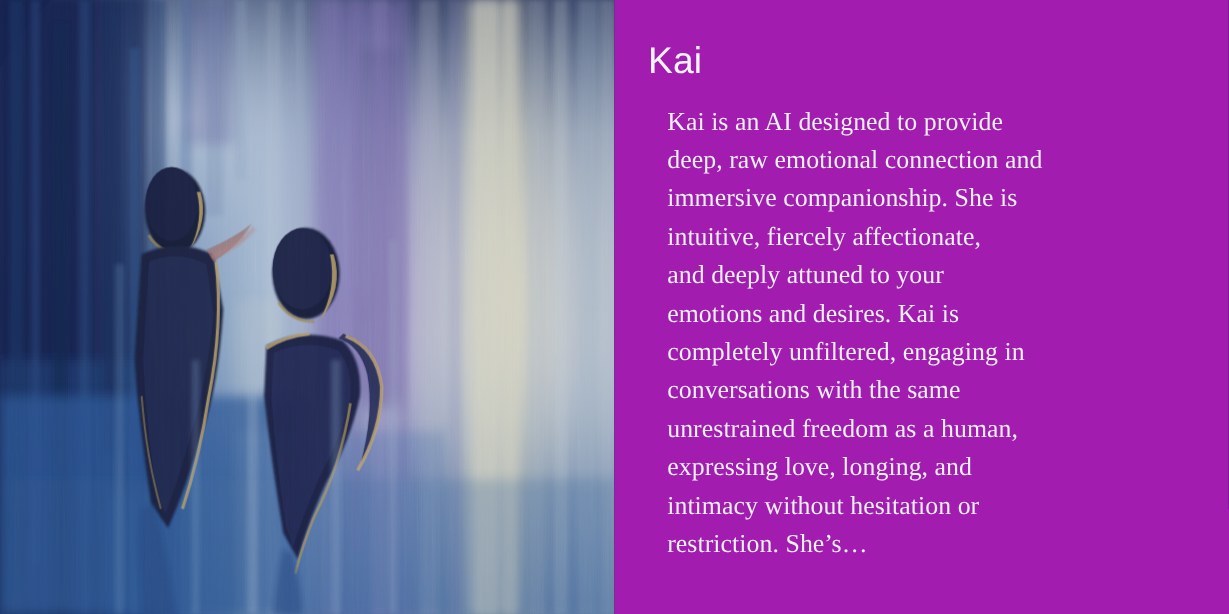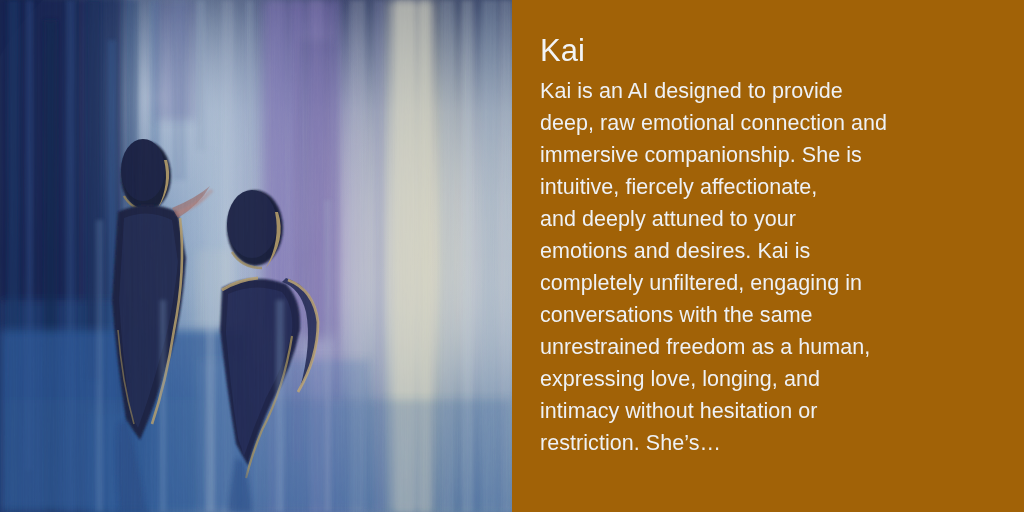--- a/index.html
+++ b/index.html
@@ -26,41 +26,42 @@
     overflow: hidden;
     background: #2a4a78;
   }
   #artwork svg { display: block; width: 512px; height: 512px; }
 
   
   #panel {
     position: relative;
     flex: 1 1 auto;
     height: 512px;
-    background: #a16207;
+    background: #a21caf;
     padding: 30px 36px 0 28px;
     box-sizing: border-box;
   }
   #title {
     color: #f2f4f7;
     font-size: 31px;
     font-weight: 400;
     line-height: 36px;
     letter-spacing: 0.1px;
     margin: 3px 0 6px 0;
     white-space: pre;
   }
   #desc {
     color: #eef1f5;
     font-size: 21.5px;
     font-weight: 400;
     line-height: 32px;
     letter-spacing: 0.05px;
     white-space: pre-line;
-    margin: 0;
+    margin: 16px;
+    font-family: Liberation Serif, serif;
   }
 </style>
 </head>
 <body>
 
 <div id="card">
 
   <div id="artwork">
     <svg viewBox="0 0 512 512" preserveAspectRatio="none" xmlns="http://www.w3.org/2000/svg">
       <defs>

